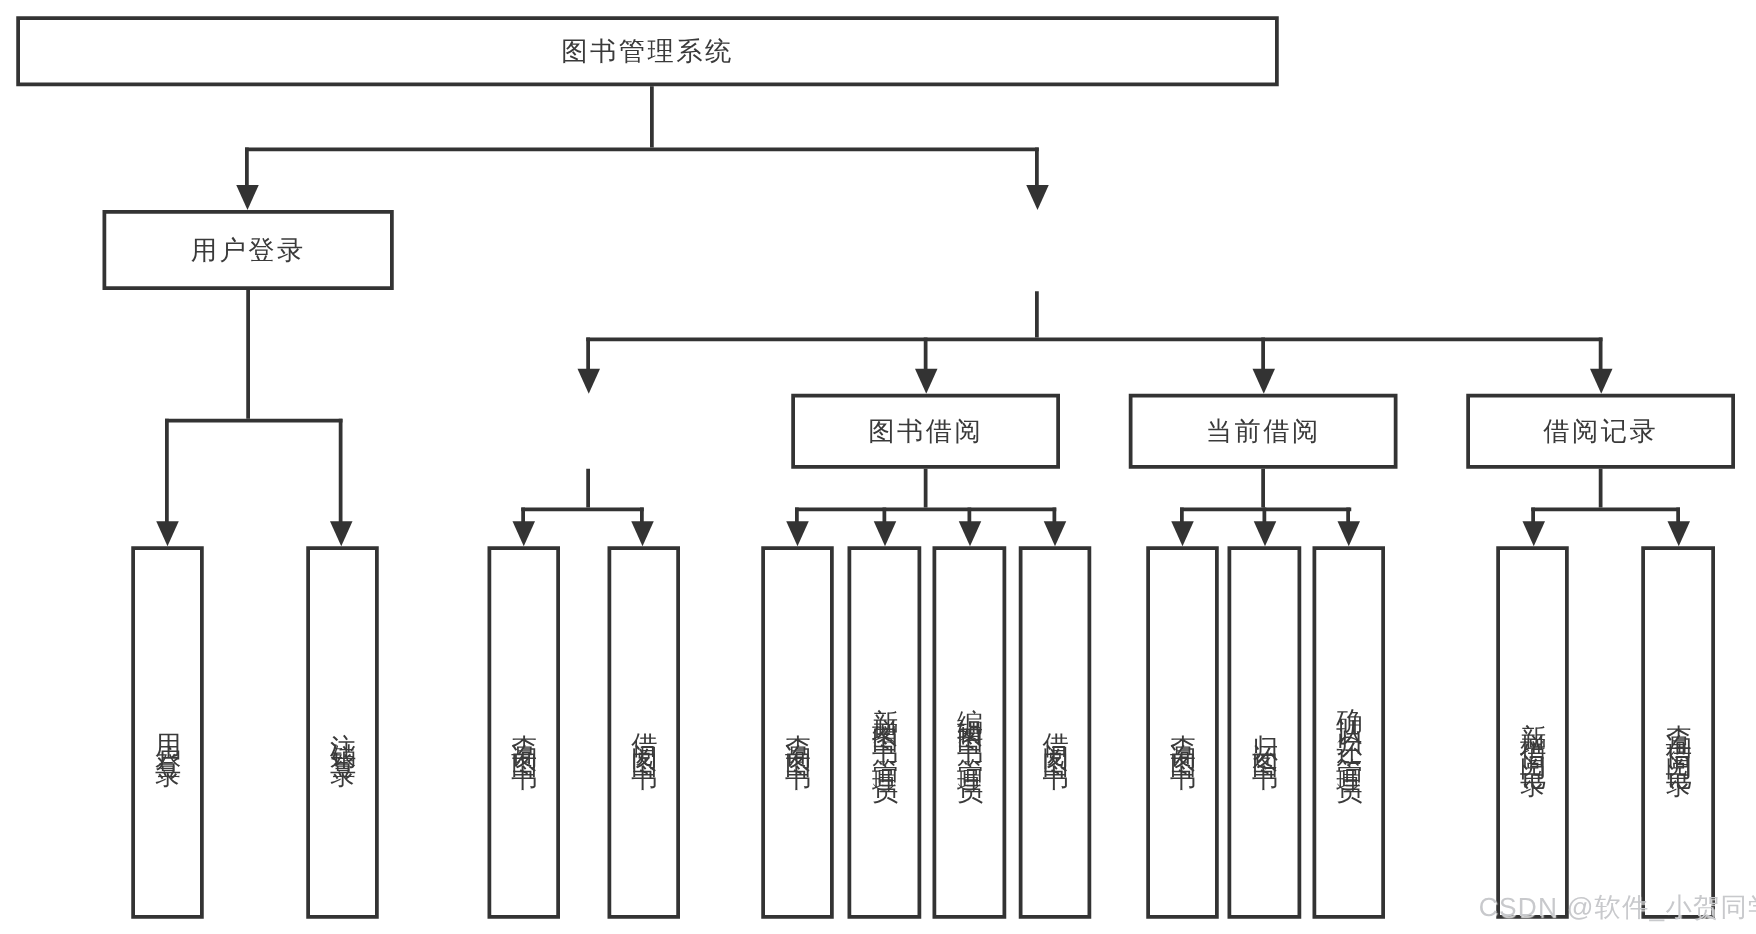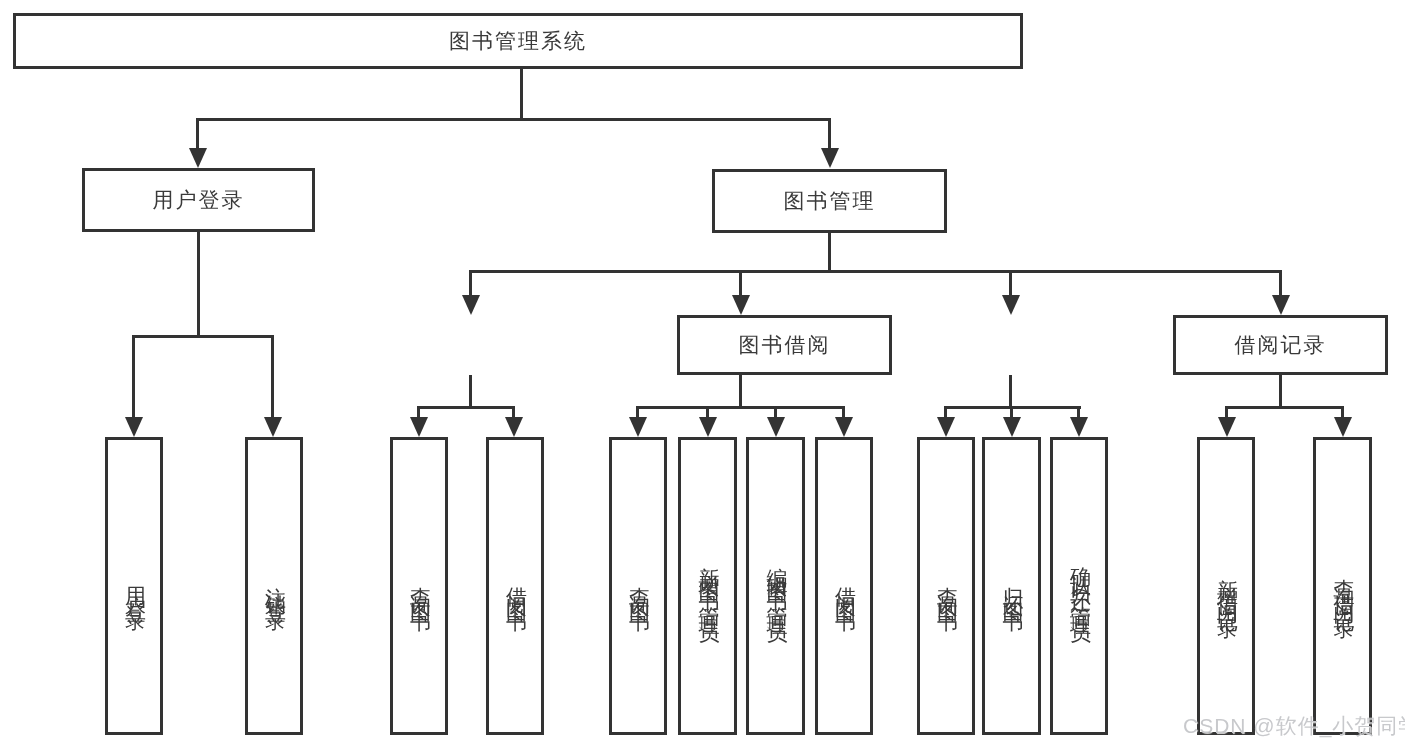--- a/index.html
+++ b/index.html
@@ -12,21 +12,20 @@
   body{font-family:"Liberation Sans",sans-serif;}
   .canvas{
     position:relative;width:1405px;height:747px;background:var(--bg);overflow:hidden;
   }
   .node{
     position:absolute;box-sizing:border-box;
     border:3px solid var(--line);background:#fff;
     display:flex;align-items:center;justify-content:center;
     color:var(--text);font-size:21px;letter-spacing:2px;
     white-space:nowrap;
-    font-family:Liberation Mono, monospace;
   }
   .leaf{
     writing-mode:vertical-rl;text-orientation:mixed;
     font-size:21px;letter-spacing:8px;line-height:1;
     white-space:normal;padding:8px 0;
   }
   .vline,.hline{position:absolute;background:var(--line);}
   .vline{width:3px;}
   .hline{height:3px;}
   .arrow{
@@ -50,41 +49,41 @@
   <div class="node" style="left:13px;top:13px;width:1010px;height:56px;">图书管理系统</div>
 
   <div class="vline" style="left:520px;top:69px;height:49px;"></div>
   <div class="hline" style="left:196px;top:118px;width:635px;"></div>
   <div class="vline" style="left:196px;top:118px;height:32px;"></div>
   <div class="arrow" style="left:189px;top:148px;"></div>
   <div class="vline" style="left:828px;top:118px;height:32px;"></div>
   <div class="arrow" style="left:821px;top:148px;"></div>
 
   <div class="node" style="left:82px;top:168px;width:233px;height:64px;">用户登录</div>
-  <div class="node" style="left:712px;top:169px;width:235px;height:64px;">图书管理</div>
 
   <div class="vline" style="left:197px;top:232px;height:103px;"></div>
   <div class="hline" style="left:132px;top:335px;width:142px;"></div>
   <div class="vline" style="left:132px;top:335px;height:85px;"></div>
   <div class="arrow" style="left:125px;top:417px;"></div>
   <div class="vline" style="left:271px;top:335px;height:85px;"></div>
   <div class="arrow" style="left:264px;top:417px;"></div>
 
   <div class="vline" style="left:828px;top:233px;height:37px;"></div>
   <div class="hline" style="left:469px;top:270px;width:813px;"></div>
   <div class="vline" style="left:469px;top:270px;height:27px;"></div>
   <div class="arrow" style="left:462px;top:295px;"></div>
   <div class="vline" style="left:739px;top:270px;height:27px;"></div>
   <div class="arrow" style="left:732px;top:295px;"></div>
   <div class="vline" style="left:1009px;top:270px;height:27px;"></div>
   <div class="arrow" style="left:1002px;top:295px;"></div>
   <div class="vline" style="left:1279px;top:270px;height:27px;"></div>
   <div class="arrow" style="left:1272px;top:295px;"></div>
 
-  <div class="node" style="left:633px;top:315px;width:215px;height:60px;margin-left:44px;">图书借阅</div>
+  <div class="node" style="left:633px;top:315px;width:215px;height:60px;">图书借阅</div>
+  <div class="node" style="left:903px;top:315px;width:215px;height:60px;">当前借阅</div>
   <div class="node" style="left:1173px;top:315px;width:215px;height:60px;">借阅记录</div>
 
   <div class="vline" style="left:469px;top:375px;height:31px;"></div>
   <div class="hline" style="left:417px;top:406px;width:98px;"></div>
   <div class="vline" style="left:417px;top:406px;height:14px;"></div>
   <div class="arrow" style="left:410px;top:417px;"></div>
   <div class="vline" style="left:512px;top:406px;height:14px;"></div>
   <div class="arrow" style="left:505px;top:417px;"></div>
 
   <div class="vline" style="left:739px;top:375px;height:31px;"></div>

